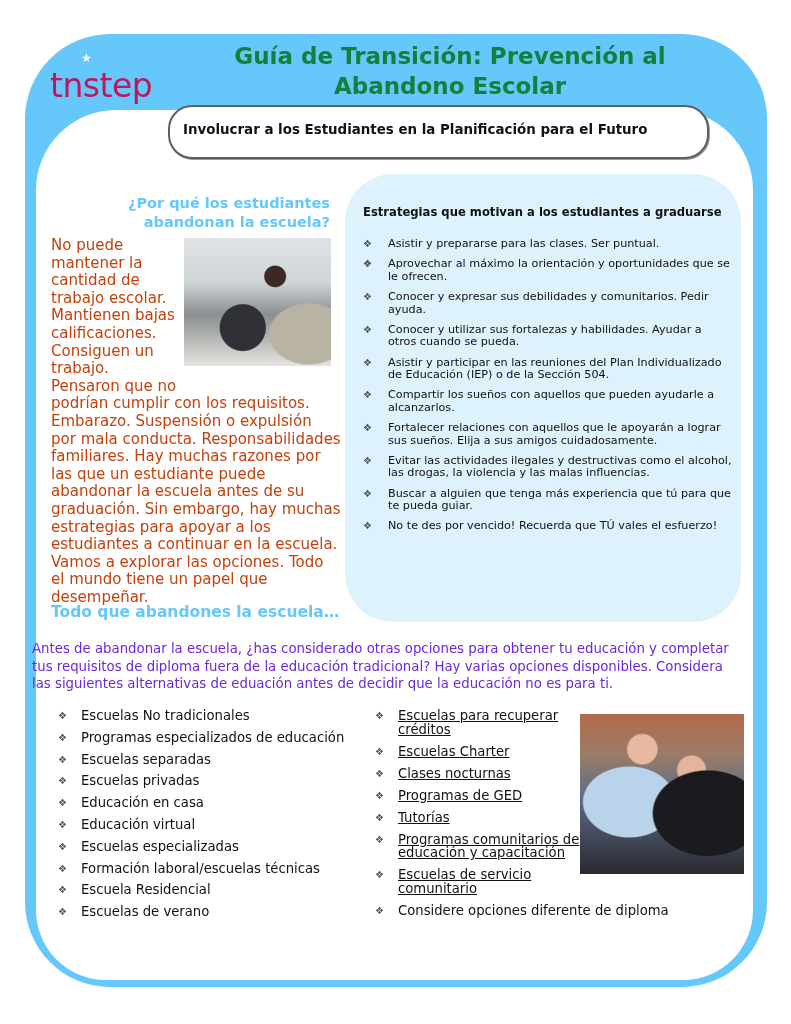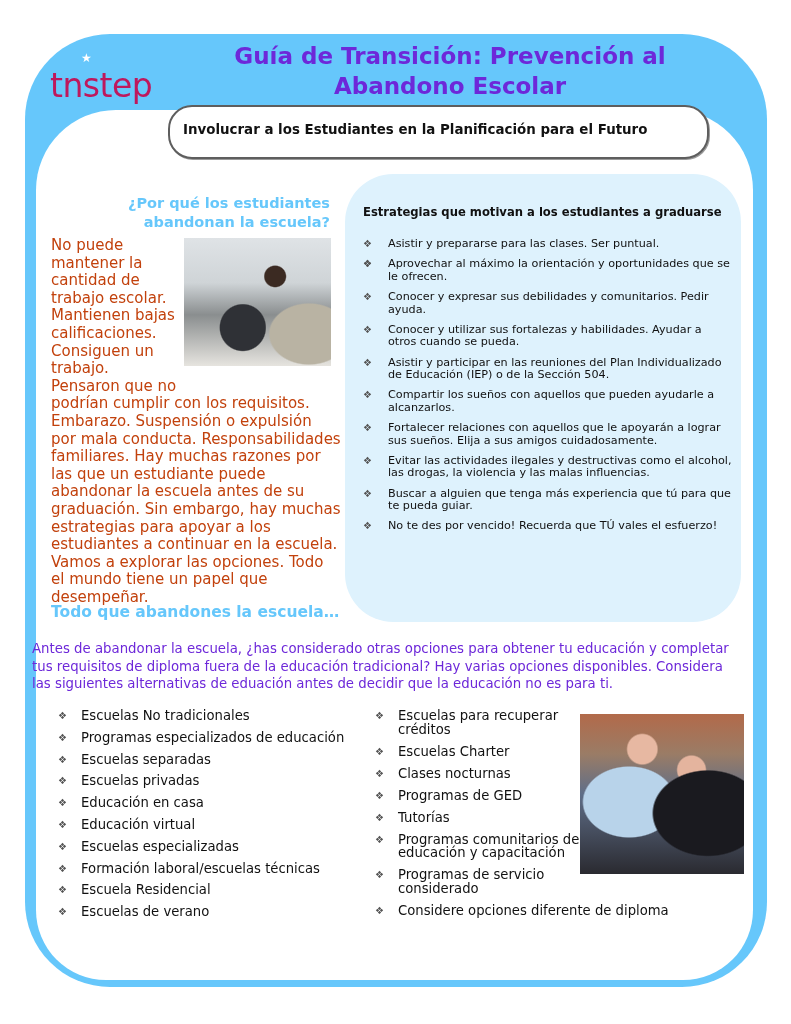--- a/index.html
+++ b/index.html
@@ -22,21 +22,21 @@
     position: absolute; left: 50px; top: 52px; width: 110px; height: 60px;
     color: #ffffff;
   }
   .logo .star { position: absolute; left: 31px; top: 0px; font-size: 12px; line-height: 12px; color: #fff; }
   .logo .word {
     position: absolute; left: 0; top: 14px; font-family: "DejaVu Sans", sans-serif;
     font-size: 33px; font-weight: normal; letter-spacing: -0.5px; color: #be185d; line-height: 40px;
   }
   .title {
     position: absolute; left: 190px; top: 41px; width: 520px;
-    text-align: center; color: #6d28d9; font-weight: bold;
+    text-align: center; color: #15803d; font-weight: bold;
     font-size: 23px; line-height: 30px; font-family: "DejaVu Sans", sans-serif;
   }
   .subtitle-box {
     position: absolute; left: 168px; top: 105px; width: 541px; height: 54px;
     background: #ffffff; border: 2px solid #5e5e5e; border-radius: 24px;
     box-shadow: 1px 1px 0 #9a9a9a;
   }
   .subtitle-box span {
     position: absolute; left: 13px; top: 15px; font-weight: bold; font-size: 13.4px; color: #111;
     white-space: nowrap;
@@ -97,21 +97,21 @@
     position: relative; padding-left: 23px; font-size: 13.2px; line-height: 16px; height: 21.8px; color: #111; white-space: nowrap;
   }
   .alt-list-right {
     position: absolute; left: 375px; top: 709px; width: 300px; list-style: none;
   }
   .alt-list-right li {
     position: relative; padding-left: 23px; font-size: 13.2px; line-height: 13.5px; margin-bottom: 8.5px; color: #111;
   }
   .alt-list-left .bullet, .alt-list-right .bullet { line-height: 16px; font-size: 10px; }
   .alt-list-right .bullet { line-height: 13.5px; }
-  .alt-list-right li.narrow span.txt { display: inline-block; width: 190px; }
+  .alt-list-right li.narrow span.txt { display: inline-block; width: 190px; text-decoration: underline; }
 
   .grad-photo {
     position: absolute; left: 580px; top: 714px; width: 164px; height: 160px; overflow: hidden;
     background:
       radial-gradient(ellipse at 78% 62%, #1a1a1f 0 30%, transparent 31%),
       radial-gradient(ellipse at 30% 55%, #b8d3ea 0 28%, transparent 29%),
       radial-gradient(circle at 38% 22%, #e7b8a2 0 9%, transparent 10%),
       radial-gradient(circle at 68% 35%, #e4b49e 0 9%, transparent 10%),
       linear-gradient(180deg, #b26a4a 0%, #9a7c66 25%, #5f6e88 50%, #2a2a30 100%);
   }
@@ -172,17 +172,17 @@
   <li><span class="bullet">❖</span><span>Escuelas de verano</span></li>
 </ul>
 
 <ul class="alt-list-right">
   <li class="narrow"><span class="bullet">❖</span><span class="txt" style="width:170px">Escuelas para recuperar créditos</span></li>
   <li class="narrow"><span class="bullet">❖</span><span class="txt">Escuelas Charter</span></li>
   <li class="narrow"><span class="bullet">❖</span><span class="txt">Clases nocturnas</span></li>
   <li class="narrow"><span class="bullet">❖</span><span class="txt">Programas de GED</span></li>
   <li class="narrow"><span class="bullet">❖</span><span class="txt">Tutorías</span></li>
   <li class="narrow"><span class="bullet">❖</span><span class="txt" style="width:185px">Programas comunitarios de educación y capacitación</span></li>
-  <li class="narrow"><span class="bullet">❖</span><span class="txt" style="width:160px">Programas de servicio considerado</span></li>
+  <li class="narrow"><span class="bullet">❖</span><span class="txt" style="width:160px">Escuelas de servicio comunitario</span></li>
   <li style="white-space:nowrap"><span class="bullet">❖</span><span>Considere opciones diferente de diploma</span></li>
 </ul>
 
 <div class="grad-photo"></div>
 
 </body></html>

